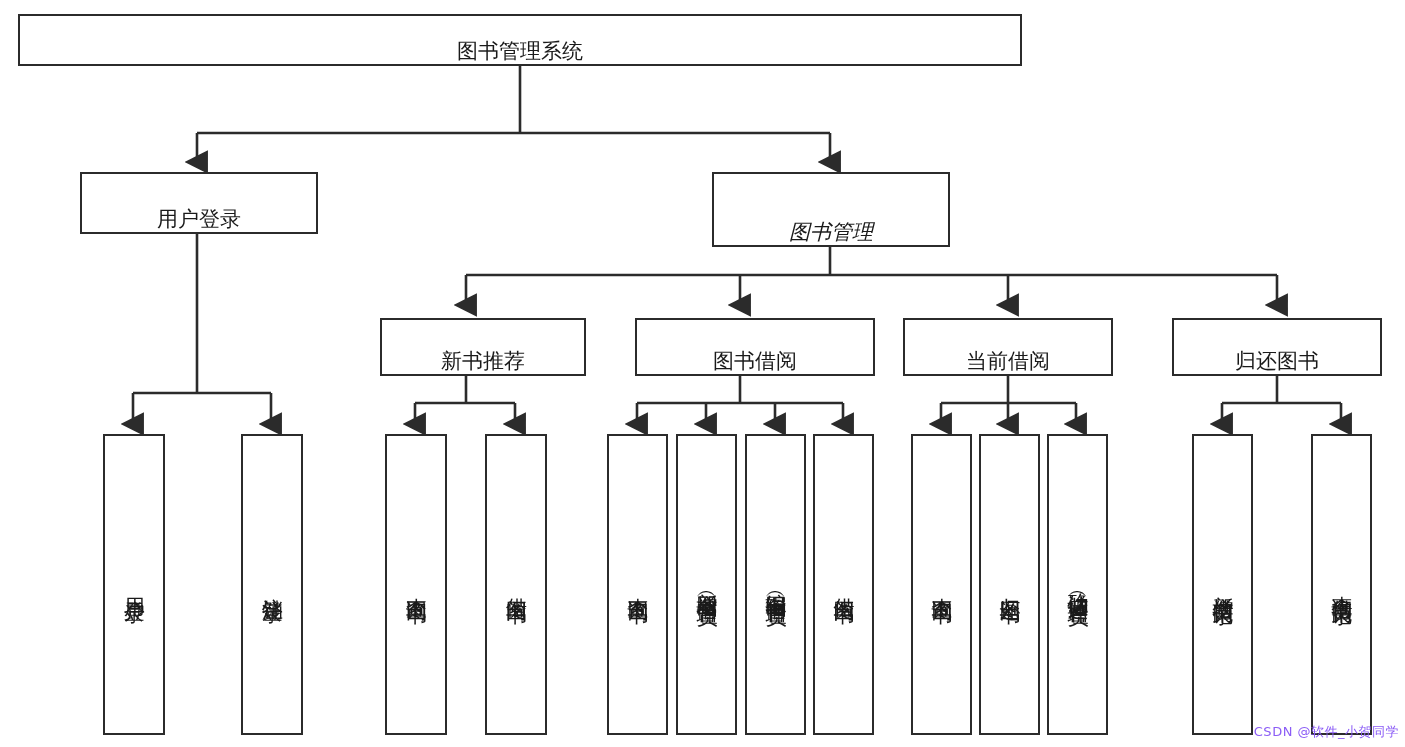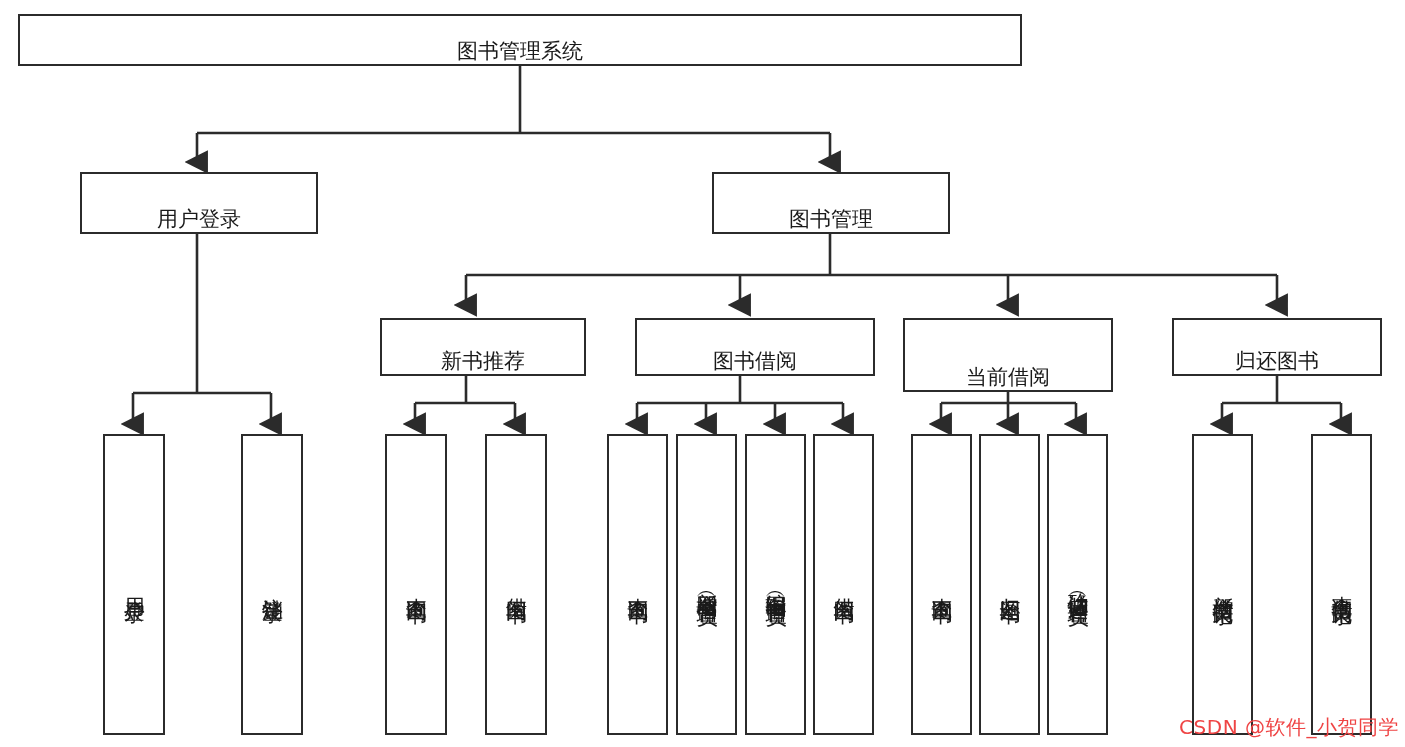--- a/index.html
+++ b/index.html
@@ -56,22 +56,22 @@
     text-orientation: upright;
     font-size: 21px;
     letter-spacing: 2px;
     line-height: 1;
     max-height: 100%;
   }
   #watermark {
     position: absolute;
     right: 6px;
     bottom: 6px;
-    font-size: 20px;
-    color: #ef4444;
+    font-size: 13px;
+    color: #8b5cf6;
     letter-spacing: 0.5px;
     z-index: 5;
     white-space: nowrap;
   }
 </style>
 </head>
 <body>
 
 <div id="canvas">
 
@@ -126,33 +126,33 @@
   </svg>
 
   <div class="node horiz" style="left:18px; top:14px; width:1004px; height:52px;">
     <span class="label">图书管理系统</span>
   </div>
 
   <div class="node horiz" style="left:80px; top:172px; width:238px; height:62px;">
     <span class="label">用户登录</span>
   </div>
 
-  <div class="node horiz" style="left:712px; top:172px; width:238px; height:62px;">
+  <div class="node horiz" style="left:712px; top:172px; width:238px; height:75px;font-style:italic;">
     <span class="label">图书管理</span>
   </div>
 
   <div class="node horiz" style="left:380px; top:318px; width:206px; height:58px;">
     <span class="label">新书推荐</span>
   </div>
 
   <div class="node horiz" style="left:635px; top:318px; width:240px; height:58px;">
     <span class="label">图书借阅</span>
   </div>
 
-  <div class="node horiz" style="left:903px; top:318px; width:210px; height:74px;">
+  <div class="node horiz" style="left:903px; top:318px; width:210px; height:58px;">
     <span class="label">当前借阅</span>
   </div>
 
   <div class="node horiz" style="left:1172px; top:318px; width:210px; height:58px;">
     <span class="label">归还图书</span>
   </div>
 
   <div class="node vert" style="left:103px; top:434px; width:62px; height:301px;">
     <span class="label">用户登录</span>
   </div>

